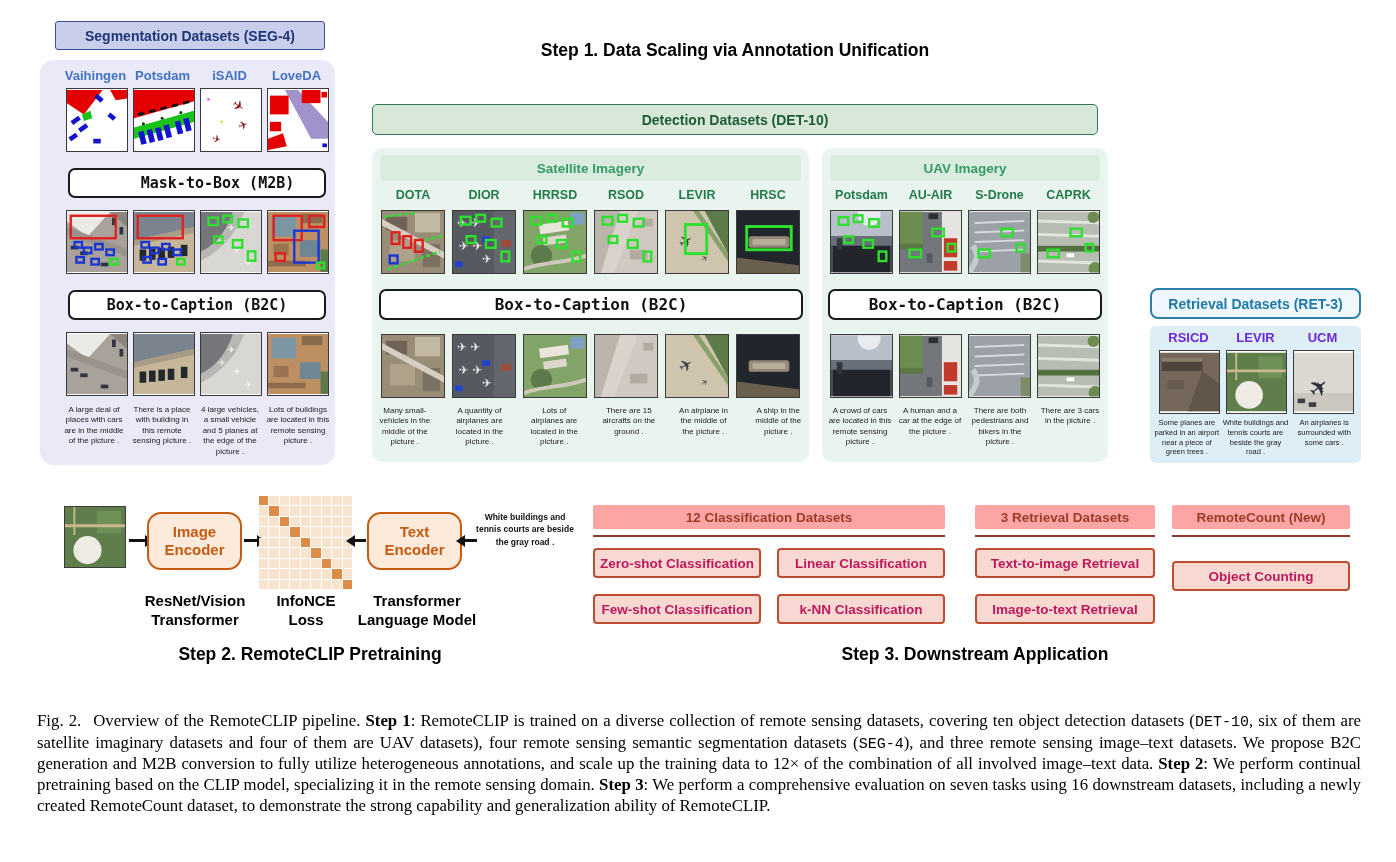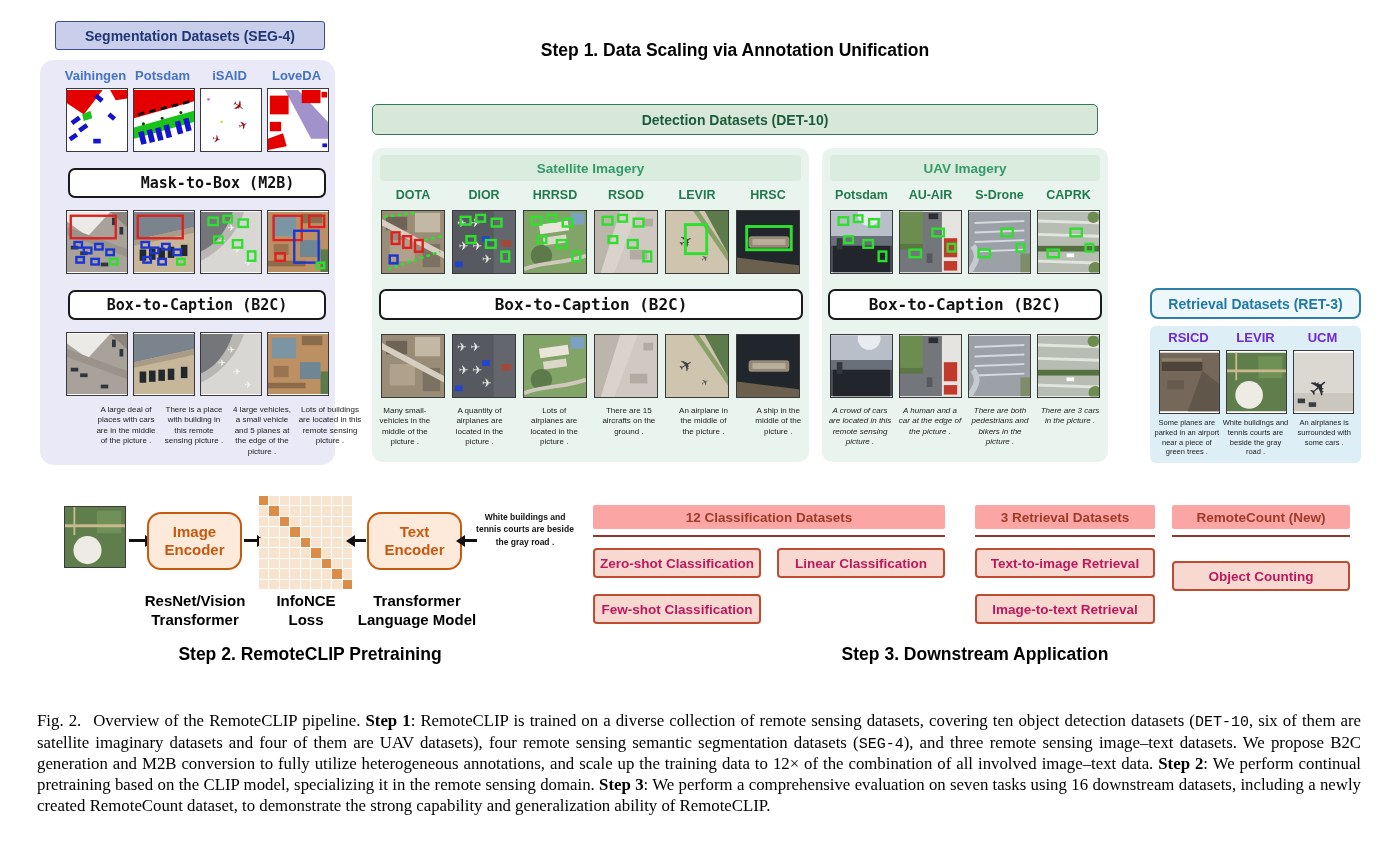--- a/index.html
+++ b/index.html
@@ -25,21 +25,21 @@
                 border:1.5px solid #3a4a9f; color:#1f3575; }
   #seg-panel  { left:40px; top:60px; width:295px; height:405px; background:#e9e9f7; }
   #seg-panel .lblrow { left:24px; top:8px; width:264px; gap:4px; }
   #seg-panel .dl { width:63px; font-size:13px; color:#4472c4; }
   #seg-panel .thumbrow { left:26px; top:28px; gap:5px; }
   #seg-panel .thumb { width:62px; height:64px; }
   #seg-r2 { top:150px !important; }
   #seg-r3 { top:272px !important; }
   #seg-m2b { left:28px; top:108px; width:258px; height:30px; font-size:15px;padding-left:41px; }
   #seg-b2c { left:28px; top:230px; width:258px; height:30px; font-size:15px; }
-  #seg-panel .caprow { left:22px; top:345px; width:270px; gap:4px;margin-left:32px; }
+  #seg-panel .caprow { left:22px; top:345px; width:270px; gap:4px; }
   #seg-panel .cap { width:64px; }
 
   
   #step1-title { left:430px; top:40px; width:610px; }
   #det-header { left:372px; top:104px; width:726px; height:31px; background:#d7e8d9;
                 border:1.5px solid #35775a; color:#1e5c38; border-radius:5px; }
   .det-panel { background:#eaf4ee; border-radius:10px; top:148px; height:314px; }
   #sat-panel { left:372px; width:437px; }
   #uav-panel { left:822px; width:286px; }
   .subhdr { position:absolute; top:7px; height:26px; background:#d9ecde; border-radius:4px;
@@ -58,21 +58,21 @@
   #uav-panel .thumbrow { left:8px; gap:6px; }
   #uav-panel .thumb { width:63px; height:64px; }
   #sat-r2, #uav-r2 { top:186px !important; }
   .det-b2c { top:141px; height:31px; font-size:16px; }
   #sat-b2c { left:7px;  width:424px; }
   #uav-b2c { left:6px;  width:274px; }
   .det-panel .caprow { top:258px; }
   #sat-panel .caprow { left:6px; width:427px; gap:21px; }
   #sat-panel .cap { width:67px; }
   #uav-panel .caprow { left:5px; width:276px; gap:4px; }
-  #uav-panel .cap { width:66px;font-style:italic; }
+  #uav-panel .cap { width:66px; }
 
   
   #ret-header { left:1150px; top:288px; width:211px; height:31px; background:#eef7fb;
                 border:2px solid #2d7fa8; color:#1f78a8; border-radius:8px; }
   #ret-panel { left:1150px; top:326px; width:211px; height:137px; background:#ddeef6; border-radius:6px; }
   #ret-panel .lblrow { left:8px; top:4px; width:195px; gap:6px; }
   #ret-panel .dl { width:61px; font-size:13px; color:#6d28d9; }
   #ret-panel .thumbrow { left:9px; top:24px; gap:6px; }
   #ret-panel .thumb { width:61px; height:64px; }
   #ret-panel .caprow { left:4px; top:92px; width:203px; gap:3px; }
@@ -724,20 +724,21 @@
   <div class="sublab" id="sub-dec">Transformer Language Model</div>
   <div class="steptitle" id="step2-title">Step 2. RemoteCLIP Pretraining</div>
 
   <div class="ds-group" id="g1">
       <div class="ds-head">12 Classification Datasets</div>
       <div class="ds-rule"></div>
       <div class="ds-btns">
         <div class="ds-btn">Zero-shot Classification</div>
         <div class="ds-btn">Linear Classification</div>
         <div class="ds-btn">Few-shot Classification</div>
+        <div class="ds-btn">k-NN Classification</div>
       </div>
     </div>
   <div class="ds-group" id="g2">
       <div class="ds-head">3 Retrieval Datasets</div>
       <div class="ds-rule"></div>
       <div class="ds-btns">
         <div class="ds-btn">Text-to-image Retrieval</div>
         <div class="ds-btn">Image-to-text Retrieval</div>
       </div>
     </div>

